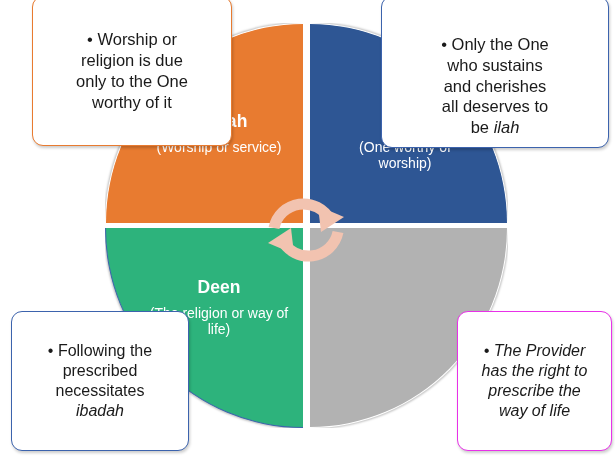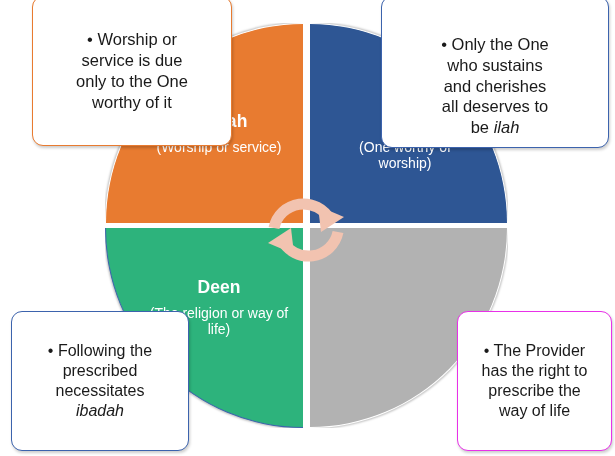--- a/index.html
+++ b/index.html
@@ -142,20 +142,21 @@
     left: 381px; top: -4px;  width: 228px; height: 152px;
     border-color: #3c63ad;
   }
   #callout-deen {
     left: 11px;  top: 311px; width: 178px; height: 140px;
     border-color: #3c63ad;
   }
   #callout-rabb {
     left: 457px; top: 311px; width: 155px; height: 140px;
     border-color: #e831e8;
+    font-style: italic;
   }
   #callout-ibadah .callout-text { font-size: 16.5px; }
   #callout-ilah .callout-text  { font-size: 16.5px; margin-top: 28px; }
   #callout-deen .callout-text  { font-size: 16px; }
   #callout-rabb .callout-text  { font-size: 16px; }
 </style>
 </head>
 <body>
 
 <div id="stage">
@@ -205,21 +206,21 @@
 
       <g>
         <path d="M 80 52 A 30 30 0 0 1 24 60" fill="none" stroke="#f2c3b0" stroke-width="11" stroke-linecap="butt"></path>
         <path d="M 36 74 L 10 63 L 33 48 Z" fill="#f2c3b0"></path>
       </g>
     </svg>
   </div>
 
   <div class="callout" id="callout-ibadah">
     <div class="callout-text">• Worship or
-service is due
+religion is due
 only to the One
 worthy of it</div>
   </div>
 
   <div class="callout" id="callout-ilah">
     <div class="callout-text">• Only the One
 who sustains
 and cherishes
 all deserves to
 be <em>ilah</em></div>

